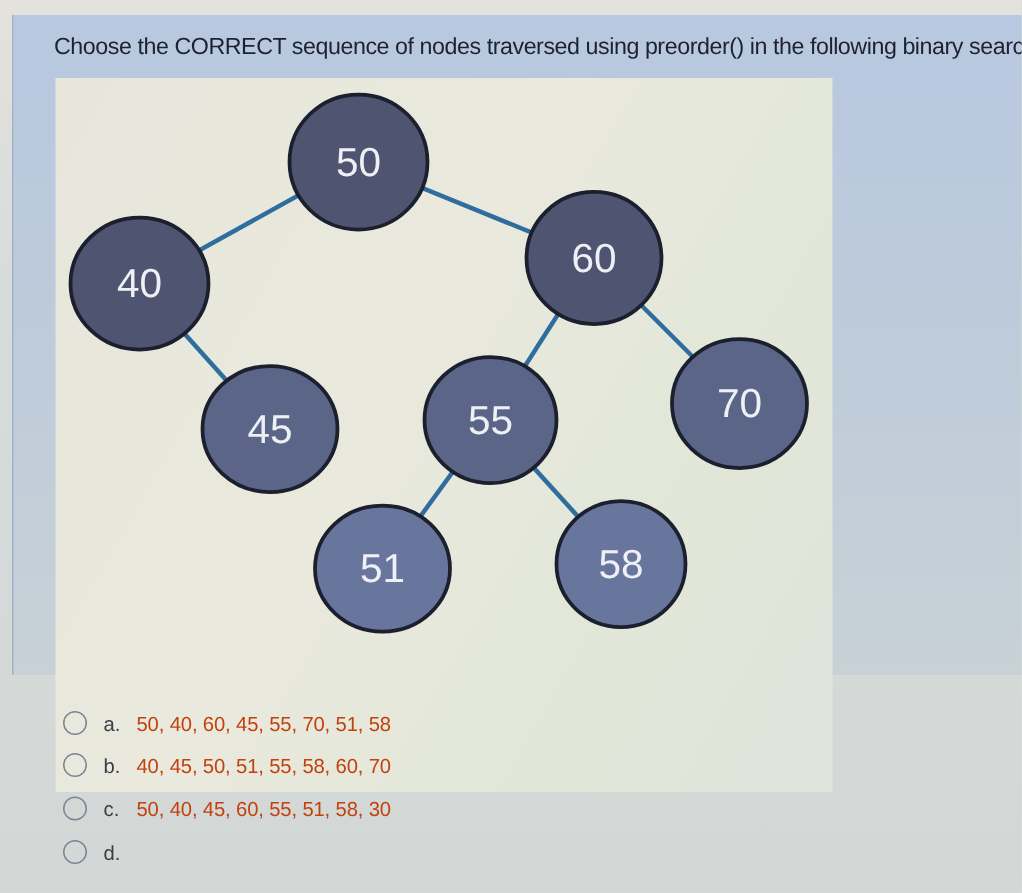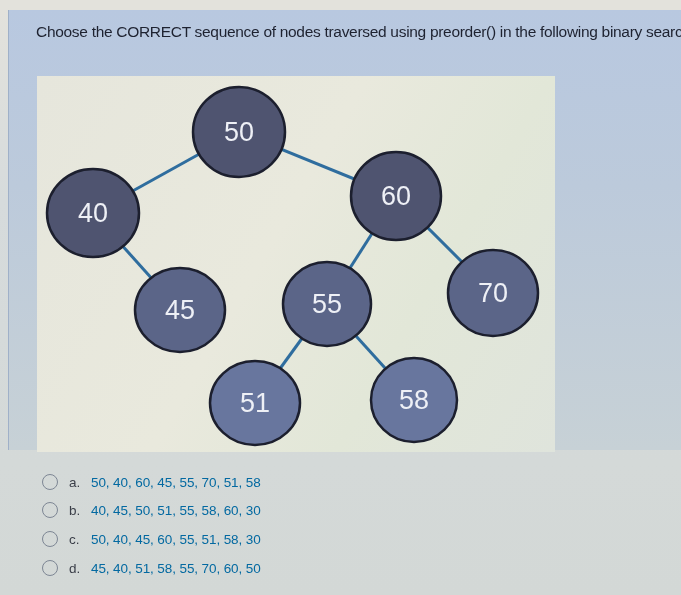--- a/index.html
+++ b/index.html
@@ -16,40 +16,40 @@
     position:absolute; left:8px; top:10px; width:673px; height:440px;
     background:linear-gradient(180deg,#b8c8e0 0%,#bccadb 40%,#c7d1d6 100%);
     border-left:1px solid #9fb0c8;
   }
   .question-text {
     position:absolute; left:27px; top:13px;
     font-size:15.5px; color:#1e2230; letter-spacing:-0.3px;
     white-space:nowrap;
   }
   .figure {
-    position:absolute; left:37px; top:76px; width:518px; height:376px;
+    position:absolute; left:37px; top:52px; width:518px; height:476px;
     background:linear-gradient(120deg,#e6e6dc 0%,#e9e9dd 45%,#e2e7d8 70%,#dfe4dc 100%);
   }
   .figure svg { position:absolute; left:0; top:0; }
   .node-label {
     font-family:"Liberation Sans", sans-serif; font-size:27px; fill:#eef0f6;
     text-anchor:middle; dominant-baseline:central;
   }
   .options { position:absolute; left:0; top:466px; width:681px; }
   .option {
     position:absolute; left:42px; height:24px; display:flex; align-items:center;
     font-size:13.5px; color:#2c2f38;
   }
   .radio {
     width:16px; height:16px; border-radius:50%;
     border:1.5px solid #7d8694; background:transparent; box-sizing:border-box;
     margin-right:11px; flex:0 0 auto;
   }
   .opt-letter { width:22px; color:#3a3e48; }
-  .opt-text { color:#0369a1; letter-spacing:-0.1px; }
+  .opt-text { color:#c2410c; letter-spacing:-0.1px; }
 </style>
 </head>
 <body>
 
 <div class="page-bg"></div>
 
 <div class="question-panel">
   <div class="question-text">Choose the CORRECT sequence of nodes traversed using preorder() in the following binary search tree.</div>
 </div>
 
@@ -103,25 +103,24 @@
 
 <div class="options">
   <label class="option" style="top:4px">
     <span class="radio"></span>
     <span class="opt-letter">a.</span>
     <span class="opt-text">50, 40, 60, 45, 55, 70, 51, 58</span>
   </label>
   <label class="option" style="top:32px">
     <span class="radio"></span>
     <span class="opt-letter">b.</span>
-    <span class="opt-text">40, 45, 50, 51, 55, 58, 60, 30</span>
+    <span class="opt-text">40, 45, 50, 51, 55, 58, 60, 70</span>
   </label>
   <label class="option" style="top:61px">
     <span class="radio"></span>
     <span class="opt-letter">c.</span>
     <span class="opt-text">50, 40, 45, 60, 55, 51, 58, 30</span>
   </label>
   <label class="option" style="top:90px">
     <span class="radio"></span>
     <span class="opt-letter">d.</span>
-    <span class="opt-text">45, 40, 51, 58, 55, 70, 60, 50</span>
   </label>
 </div>
 
 </body></html>

